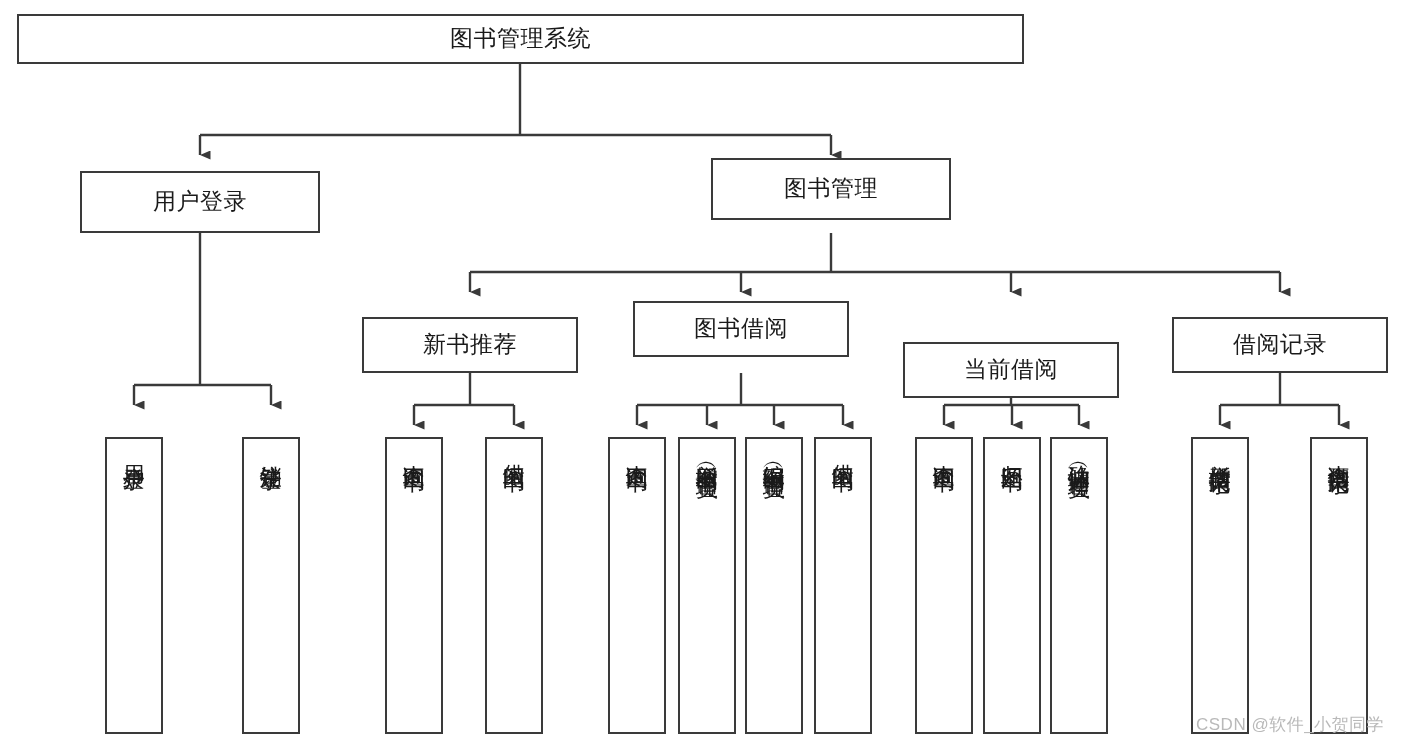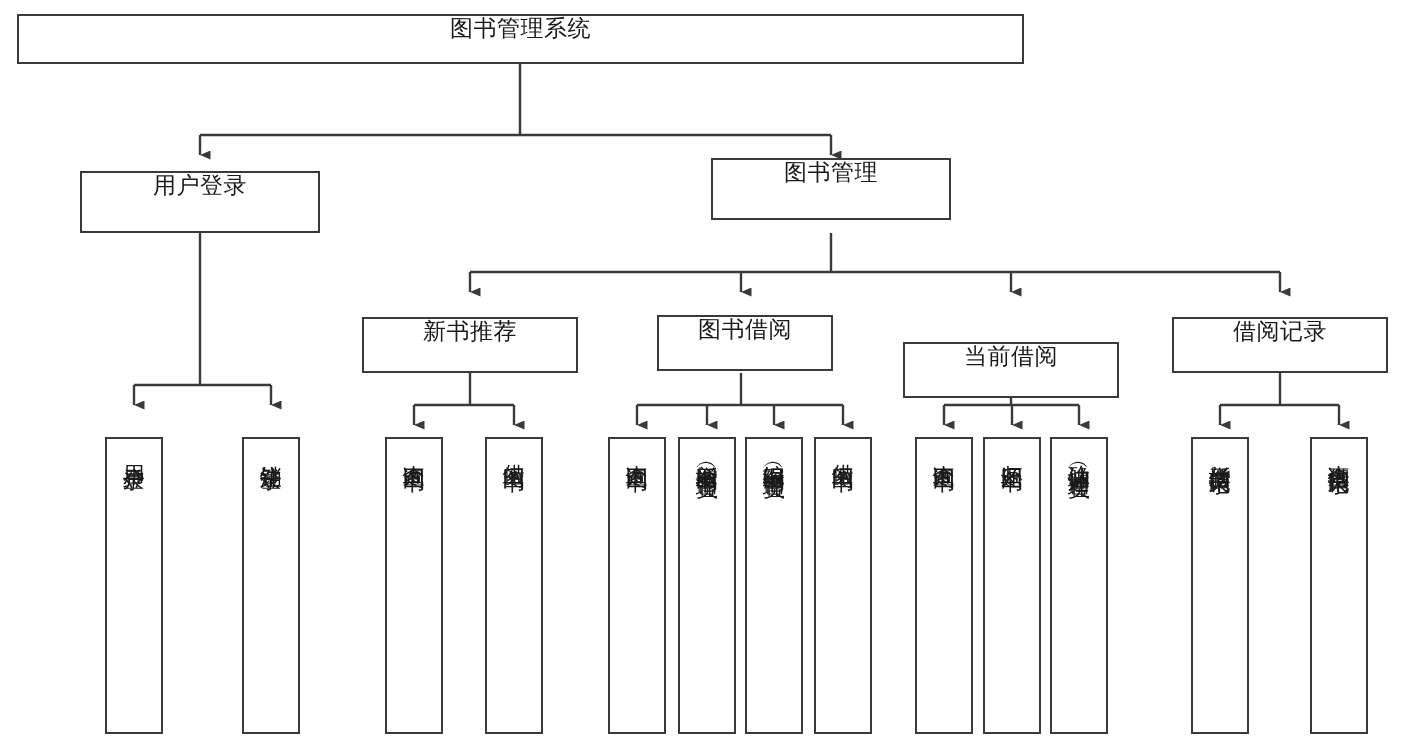--- a/index.html
+++ b/index.html
@@ -23,21 +23,21 @@
     height: 747px;
     pointer-events: none;
   }
   .node {
     position: absolute;
     box-sizing: border-box;
     border: 2px solid #3a3a3a;
     background: #ffffff;
     color: #1a1a1a;
     display: flex;
-    align-items: flex-start;
+    align-items: center;
     justify-content: center;
     text-align: center;
   }
   .node.horiz .node-label {
     font-size: 23px;
     line-height: 1.1;
     letter-spacing: 0.5px;
     white-space: nowrap;
   }
   .node.vert {
@@ -116,21 +116,21 @@
       </div>
       <div class="node horiz" style="left: 80px; top: 171px; width: 240px; height: 62px;">
         <span class="node-label">用户登录</span>
       </div>
       <div class="node horiz" style="left: 711px; top: 158px; width: 240px; height: 62px;">
         <span class="node-label">图书管理</span>
       </div>
       <div class="node horiz" style="left: 362px; top: 317px; width: 216px; height: 56px;">
         <span class="node-label">新书推荐</span>
       </div>
-      <div class="node horiz" style="left: 633px; top: 315px; width: 176px; height: 56px; margin-left: 24px;">
+      <div class="node horiz" style="left: 633px; top: 301px; width: 216px; height: 56px;">
         <span class="node-label">图书借阅</span>
       </div>
       <div class="node horiz" style="left: 903px; top: 317px; width: 216px; height: 56px; margin-top: 25px;">
         <span class="node-label">当前借阅</span>
       </div>
       <div class="node horiz" style="left: 1172px; top: 317px; width: 216px; height: 56px;">
         <span class="node-label">借阅记录</span>
       </div>
       <div class="node vert" style="left: 105px; top: 437px; width: 58px; height: 297px;">
         <span class="node-label">用户登录</span>
@@ -166,14 +166,15 @@
         <span class="node-label">确认归还（管理员）</span>
       </div>
       <div class="node vert" style="left: 1191px; top: 437px; width: 58px; height: 297px;">
         <span class="node-label">新增借阅记录</span>
       </div>
       <div class="node vert" style="left: 1310px; top: 437px; width: 58px; height: 297px;">
         <span class="node-label">查询借阅记录</span>
       </div>
     </div>
 
+  <div class="watermark" style="left:1196px; top:713px;">CSDN @软件_小贺同学</div>
 
 </div>
 
 </body></html>

